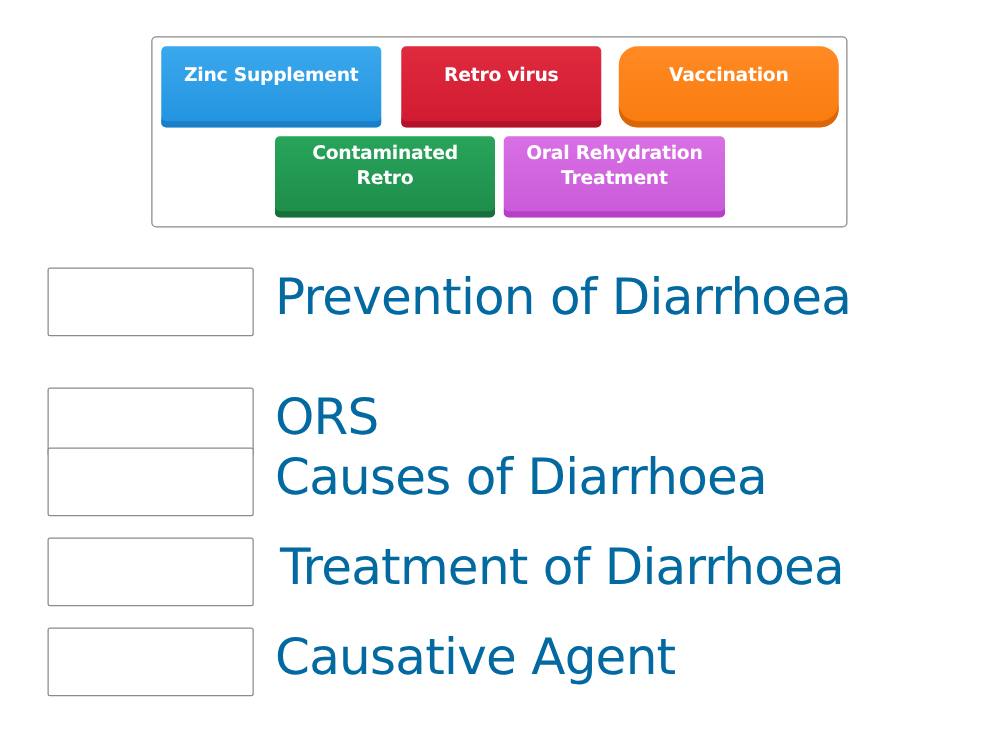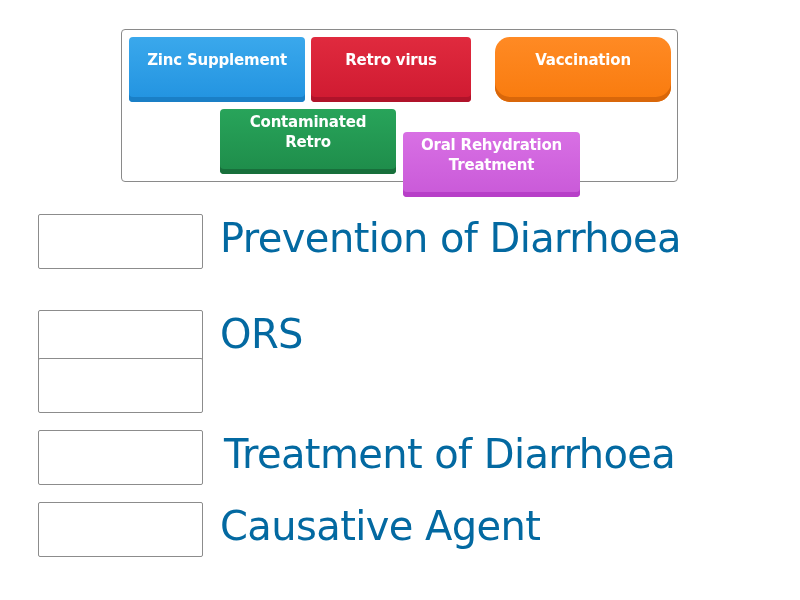--- a/index.html
+++ b/index.html
@@ -31,21 +31,21 @@
     text-align: center;
     cursor: grab;
     letter-spacing: -0.2px;
     padding: 0 4px 20px 4px;
   }
   .tile span { display: block; }
   .tile.blue   { background: linear-gradient(#3aa8ec, #2293e0); box-shadow: inset 0 -5px 0 #1a7fc6; }
   .tile.red    { background: linear-gradient(#e02a3e, #cf1a31); box-shadow: inset 0 -5px 0 #b0132a; }
   .tile.orange { background: linear-gradient(#ff8a24, #f97b0e); box-shadow: inset 0 -5px 0 #d9670a; border-radius: 15px; }
   .tile.green  { background: linear-gradient(#28a45a, #1e8c4a); box-shadow: inset 0 -5px 0 #186f3b; }
-  .tile.purple { background: linear-gradient(#d870e4, #c959d8); box-shadow: inset 0 -5px 0 #b73fc8; margin-top: 23px; }
+  .tile.purple { background: linear-gradient(#d870e4, #c959d8); box-shadow: inset 0 -5px 0 #b73fc8; }
 
   .row {
     position: absolute;
     left: 38px;
     height: 56px;
     width: 760px;
   }
   .dropbox {
     position: absolute;
     left: 0; top: 0;
@@ -67,21 +67,21 @@
   }
 </style>
 </head>
 <body>
 
 <div class="tray"></div>
 
 <div class="tile blue" style="left:129px; top:37px;">
   <span>Zinc Supplement</span>
 </div>
-<div class="tile red" style="left:311px; top:37px; width:160px;">
+<div class="tile red" style="left:321px; top:37px; width:160px;">
   <span>Retro virus</span>
 </div>
 <div class="tile orange" style="left:495px; top:37px;">
   <span>Vaccination</span>
 </div>
 <div class="tile green" style="left:220px; top:109px;">
   <div>
     <span>Contaminated</span>
     <span>Retro</span>
   </div>
@@ -96,20 +96,21 @@
 <div class="row" style="top:214px;">
   <div class="dropbox"></div>
   <div class="row-label">Prevention of Diarrhoea</div>
 </div>
 <div class="row" style="top:286px;margin-top:24px;">
   <div class="dropbox"></div>
   <div class="row-label">ORS</div>
 </div>
 <div class="row" style="top:358px;">
   <div class="dropbox"></div>
+  <div class="row-label">Causes of Diarrhoea</div>
 </div>
 <div class="row" style="top:430px;">
   <div class="dropbox"></div>
   <div class="row-label" style="left:186px;">Treatment of Diarrhoea</div>
 </div>
 <div class="row" style="top:502px;">
   <div class="dropbox"></div>
   <div class="row-label">Causative Agent</div>
 </div>
 

